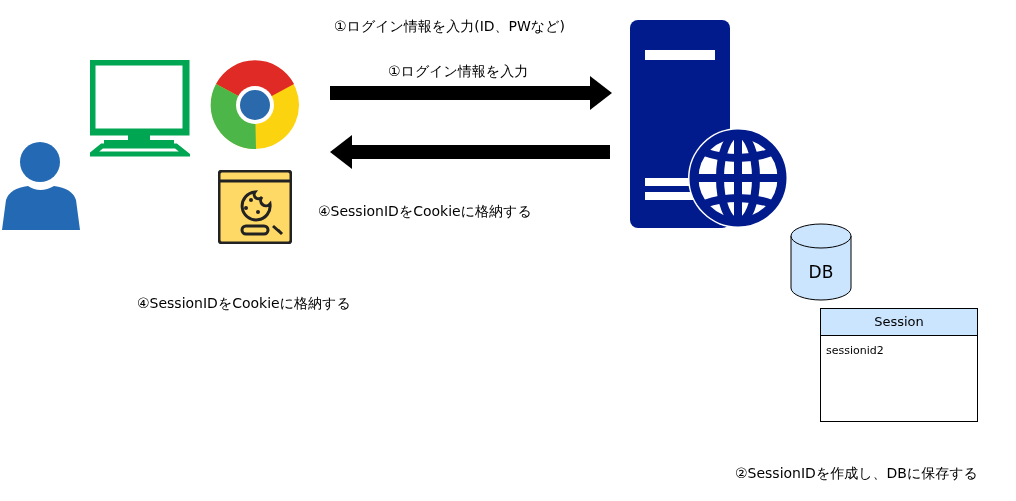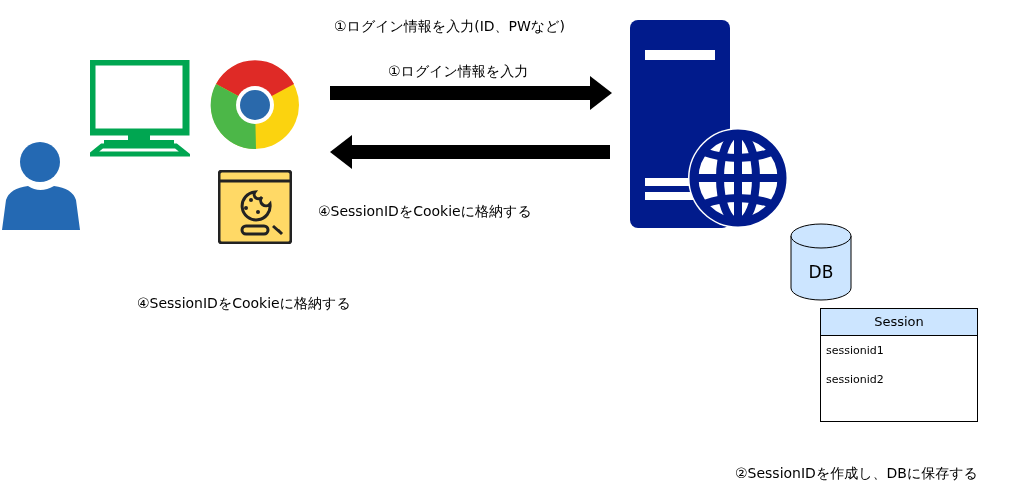--- a/index.html
+++ b/index.html
@@ -85,17 +85,16 @@
 <div class="abs" style="left:790px;top:222px;width:62px;height:80px">
   <svg width="62" height="80" viewBox="0 0 62 80" style="position:absolute;left:0;top:0">
     <path d="M1 14 L1 66 A30 12 0 0 0 61 66 L61 14" fill="#cce5ff" stroke="#000" stroke-width="1"></path>
     <ellipse cx="31" cy="14" rx="30" ry="12" fill="#cce5ff" stroke="#000" stroke-width="1"></ellipse>
   </svg>
   <div class="abs db-text" style="left:0;width:62px;top:40px;text-align:center">DB</div>
 </div>
 
 <div class="tbl">
   <div class="tbl-head">Session</div>
-  <div class="tbl-row">sessionid1</div>
   <div class="tbl-row">sessionid2</div>
 </div>
 
 <div class="abs label" style="left:735px;top:464px">②SessionIDを作成し、DBに保存する</div>
 
 </body></html>

